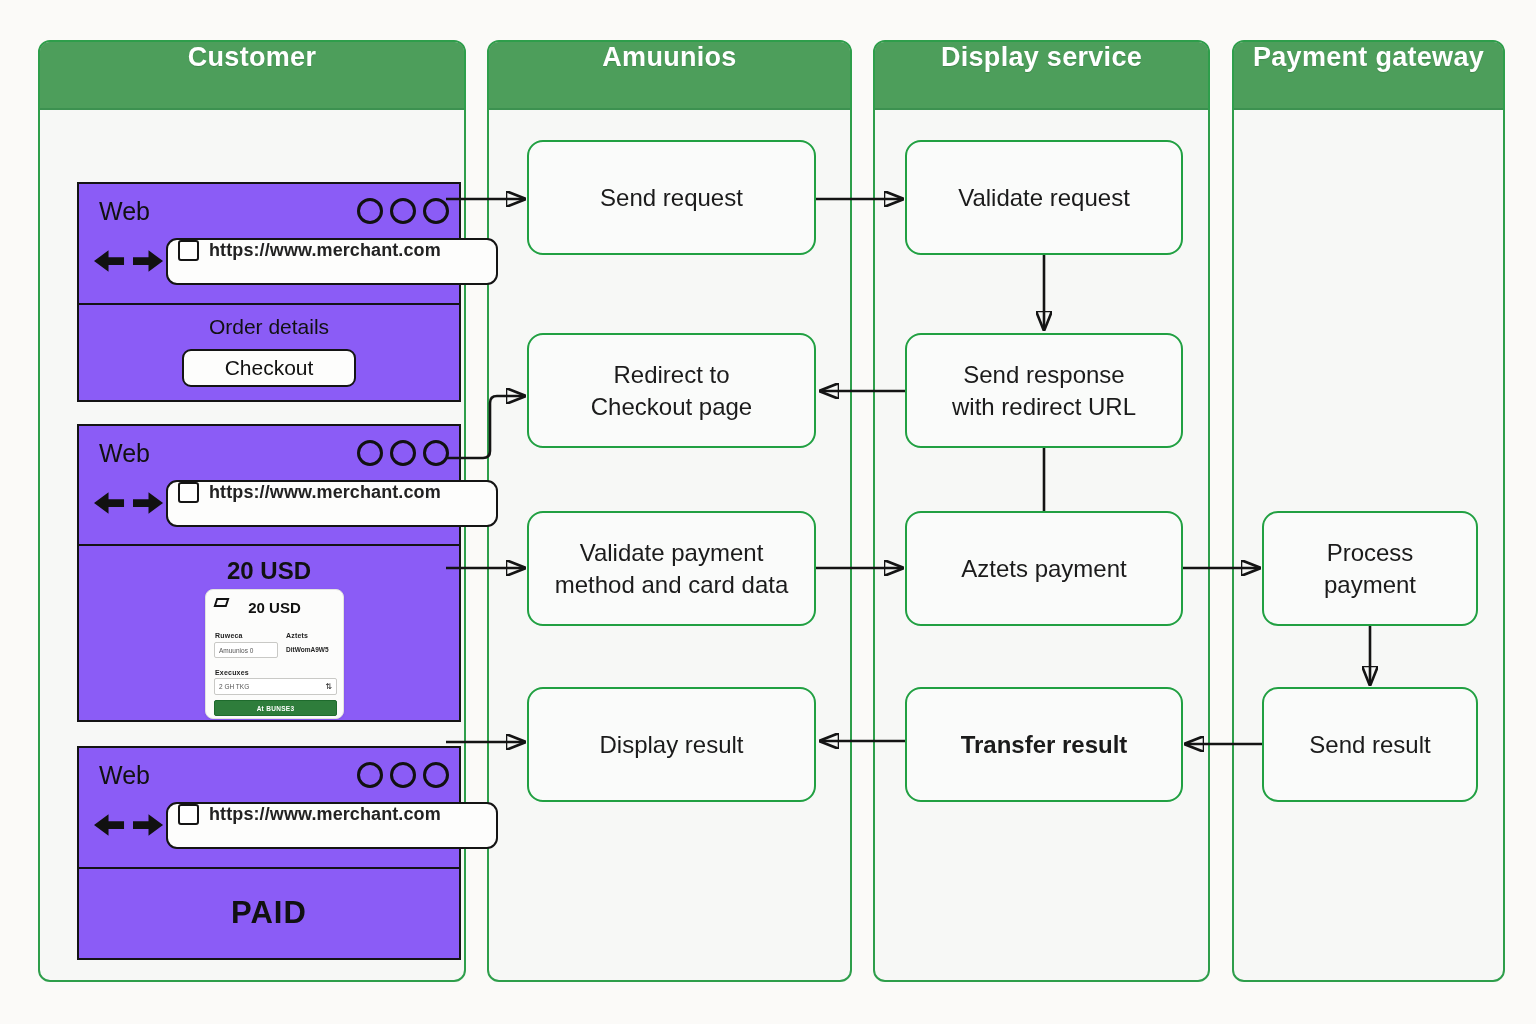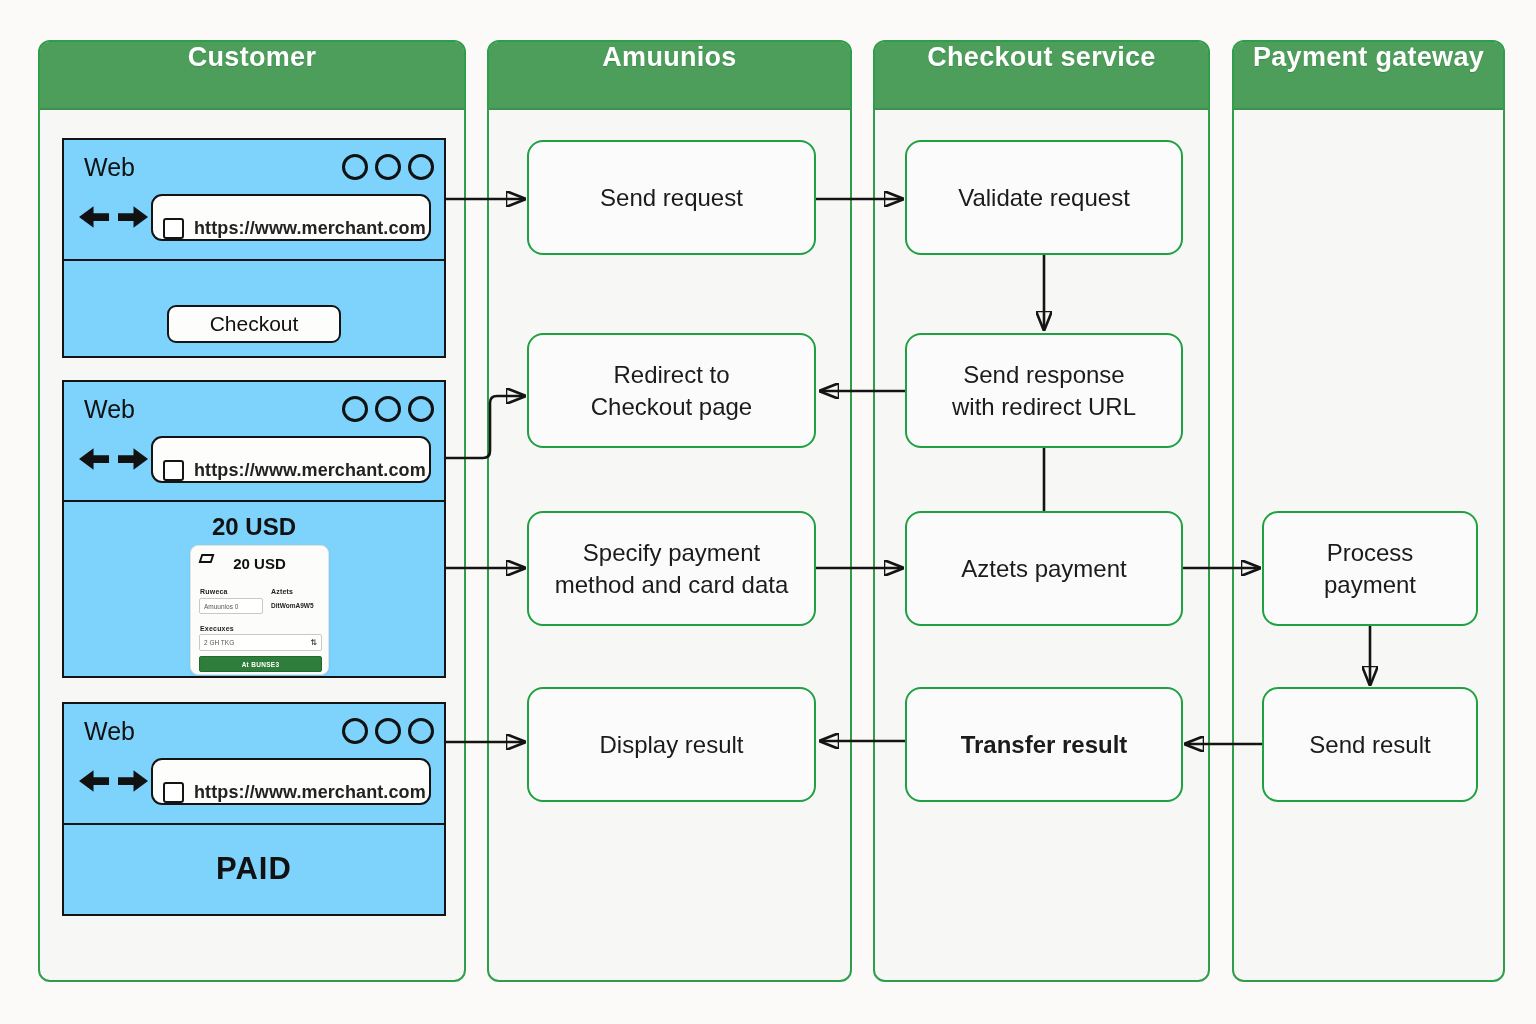--- a/index.html
+++ b/index.html
@@ -40,35 +40,36 @@
   }
   .node-label{
     font-size:24px;line-height:1.32;text-align:center;color:#1b1b1b;
     white-space:pre-line;padding:0 14px;
   }
   
   svg.arrows{position:absolute;left:0;top:0;z-index:5;pointer-events:none;}
   svg.arrows path{stroke:#141414;stroke-width:2.6;fill:none;}
   
   .browser{
-    position:absolute;left:62px;width:384px;
-    background:#7dd3fc;
+    position:absolute;left:77px;width:384px;
+    background:#8b5cf6;
     border:2.5px solid #141414;
     box-sizing:border-box;
     z-index:4;
+    margin-top:44px;
   }
   .web-label{position:absolute;left:20px;top:13px;font-size:25px;color:#111;}
   .win-controls{position:absolute;right:10px;top:14px;display:flex;gap:7px;}
   .win-dot{width:26px;height:26px;border:3px solid #111;border-radius:50%;box-sizing:border-box;background:transparent;}
   .nav{position:absolute;left:15px;top:66px;display:flex;gap:8px;align-items:center;}
   .nav svg{display:block;}
   .urlbar{
-    position:absolute;left:87px;top:54px;width:280px;height:47px;
+    position:absolute;left:87px;top:54px;width:332px;height:47px;
     border:2.5px solid #141414;border-radius:11px;box-sizing:border-box;
-    display:flex;align-items:flex-end;padding:0 10px;background:#fdfdfc;
+    display:flex;align-items:flex-start;padding:0 10px;background:#fdfdfc;
   }
   .url-check{width:21px;height:21px;border:2.5px solid #141414;border-radius:3px;box-sizing:border-box;margin-right:10px;flex:none;background:#fff;}
   .url-text{font-size:18px;font-weight:700;color:#222;letter-spacing:.1px;white-space:nowrap;}
   .browser-content{position:absolute;left:0;right:0;bottom:0;border-top:2.5px solid #141414;}
   .order-heading{text-align:center;font-size:21px;margin-top:10px;color:#111;}
   .checkout-btn{
     position:absolute;left:50%;transform:translateX(-50%);top:44px;
     width:174px;height:38px;border:2.5px solid #141414;border-radius:9px;
     background:#fdfdfc;box-sizing:border-box;
     display:flex;align-items:center;justify-content:center;font-size:21px;color:#111;
@@ -109,38 +110,38 @@
       <span class="lane-title">Customer</span>
     </div>
   </div>
   <div class="lane" style="left:487px;width:365px;">
     <div class="lane-header">
       <span class="lane-title">Amuunios</span>
     </div>
   </div>
   <div class="lane" style="left:873px;width:337px;">
     <div class="lane-header">
-      <span class="lane-title">Checkout service</span>
+      <span class="lane-title">Display service</span>
     </div>
   </div>
   <div class="lane" style="left:1232px;width:273px;">
     <div class="lane-header">
       <span class="lane-title">Payment gateway</span>
     </div>
   </div>
 
   <div class="node" style="left:527px;top:140px;width:289px;">
     <span class="node-label">Send request</span>
   </div>
   <div class="node" style="left:527px;top:333px;width:289px;">
     <span class="node-label">Redirect to
 Checkout page</span>
   </div>
   <div class="node" style="left:527px;top:511px;width:289px;">
-    <span class="node-label">Specify payment
+    <span class="node-label">Validate payment
 method and card data</span>
   </div>
   <div class="node" style="left:527px;top:687px;width:289px;">
     <span class="node-label">Display result</span>
   </div>
 
   <div class="node" style="left:905px;top:140px;width:278px;">
     <span class="node-label">Validate request</span>
   </div>
   <div class="node" style="left:905px;top:333px;width:278px;">
@@ -175,20 +176,21 @@
         </svg>
       <svg width="31" height="22" viewBox="0 0 32 22">
           <polygon points="31,11 16,0 16,7 0,7 0,15 16,15 16,22" fill="#111"></polygon>
         </svg>
     </div>
     <div class="urlbar">
       <span class="url-check"></span>
       <span class="url-text">https://www.merchant.com</span>
     </div>
     <div class="browser-content" style="height:95px;">
+      <div class="order-heading">Order details</div>
       <div class="checkout-btn">Checkout</div>
     </div>
   </div>
 
   <div class="browser" style="top:380px;height:298px;">
     <span class="web-label">Web</span>
     <div class="win-controls">
       <span class="win-dot"></span>
       <span class="win-dot"></span>
       <span class="win-dot"></span>

